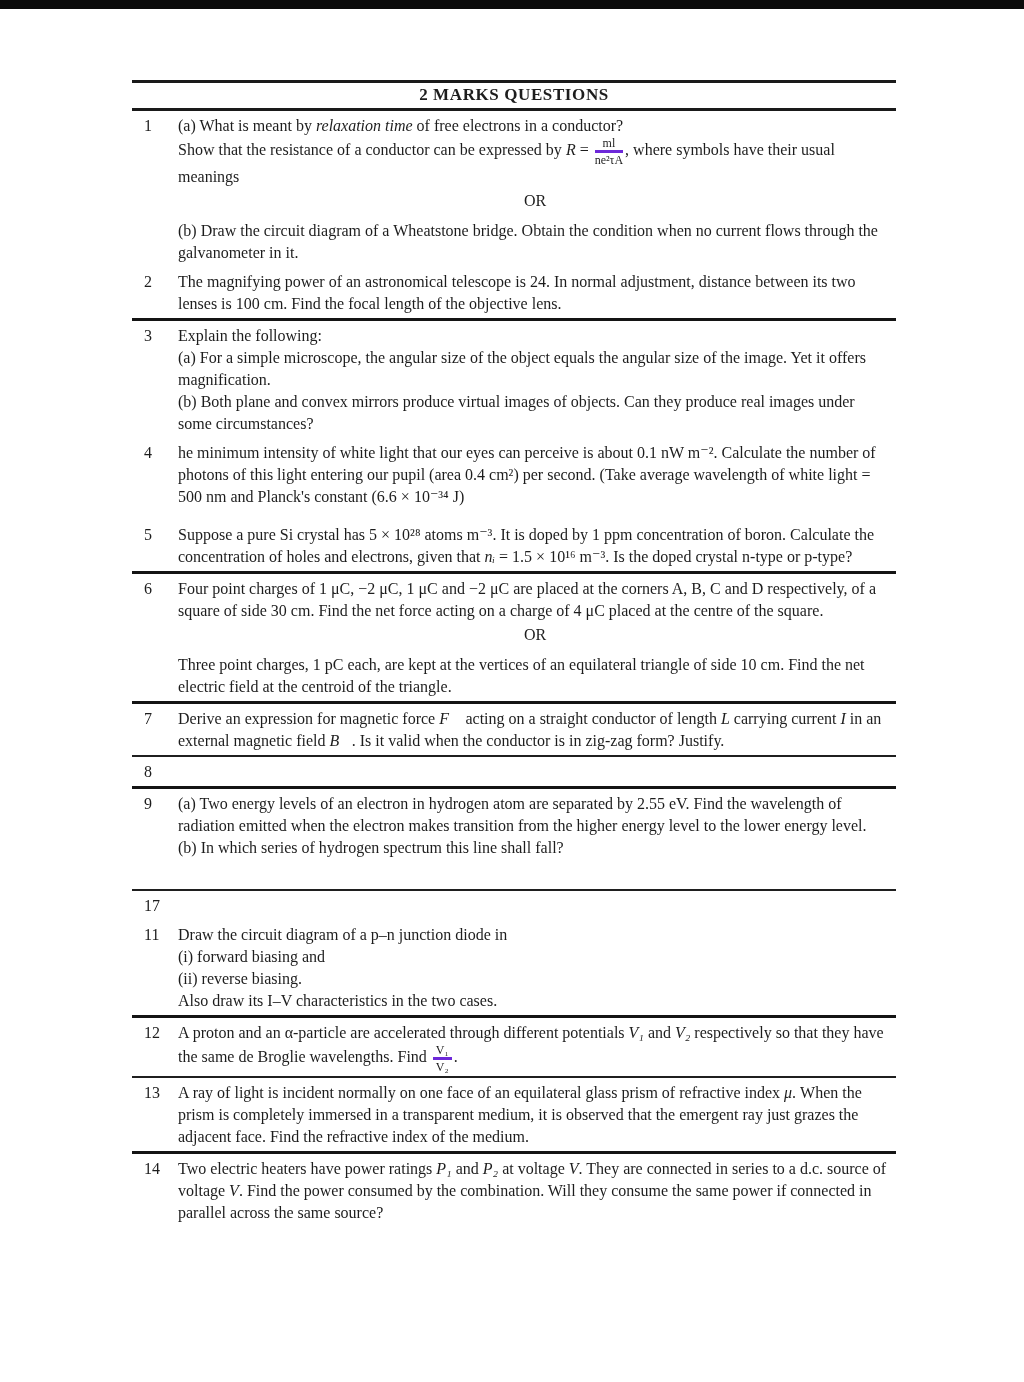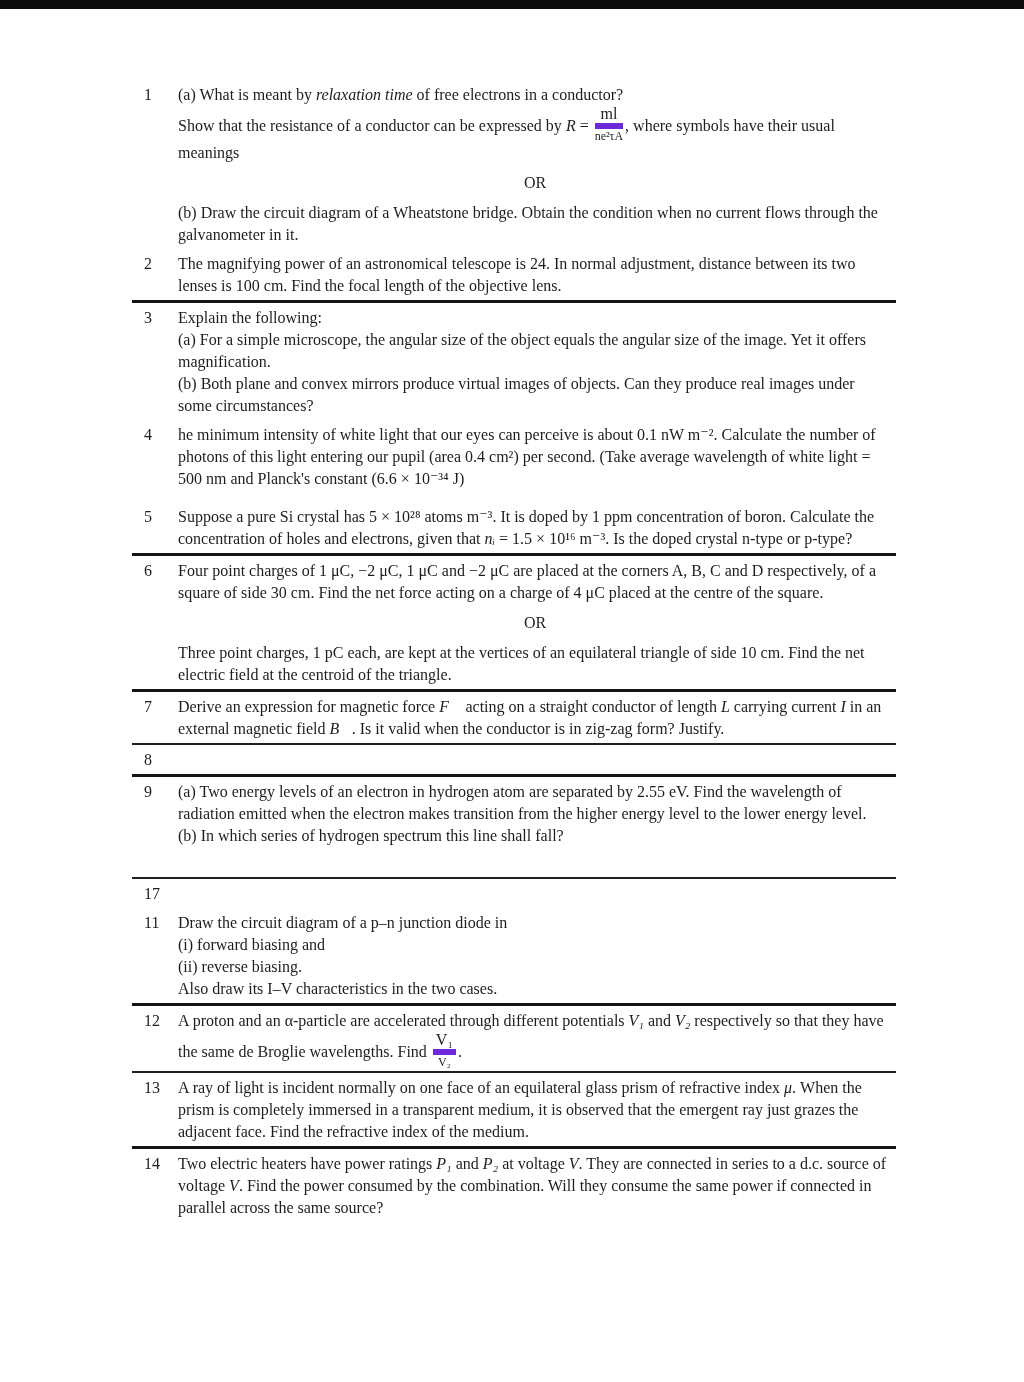--- a/index.html
+++ b/index.html
@@ -52,48 +52,49 @@
   }
   .q-body {
     flex: 1;
     font-size: 16px;
     line-height: 22px;
     padding-right: 4px;
   }
   .q-block { margin: 0; }
   .q-block.center {
     text-align: center;
-    margin: 8px 0 8px 0;
+    margin: 2px 0 8px 0;
   }
   .it { font-style: italic; }
   .frac {
     display: inline-block;
     vertical-align: -9px;
     text-align: center;
     line-height: 1;
     margin: 0 2px;
   }
   .frac-num {
     display: block;
-    font-size: 16px;
+    font-size: 12px;
     padding: 0 3px 1px 3px;
-    border-bottom: 6px solid #6d28d9;
+    border-bottom: 3px solid #6d28d9;
   }
   .frac-den {
     display: block;
     font-size: 12px;
     padding-top: 1px;
   }
 </style>
 </head>
 <body>
 
 <div class="top-bar"></div>
 
 <div class="doc">
+  <div class="head">2 MARKS QUESTIONS</div>
   <div id="questions-table">
       <div class="q-row">
         <div class="q-num">1</div>
         <div class="q-body">
           <p class="q-block"><span>(a) What is meant by </span><span class="it">relaxation time</span><span> of free electrons in a conductor?</span></p>
           <p class="q-block"><span>Show that the resistance of a conductor can be expressed by </span><span class="it">R</span><span> = </span><span class="frac"><span class="frac-num">ml</span><span class="frac-den">ne²τA</span></span><span>, where symbols have their usual meanings</span></p>
           <p class="q-block center"><span>OR</span></p>
           <p class="q-block"><span>(b) Draw the circuit diagram of a Wheatstone bridge. Obtain the condition when no current flows through the galvanometer in it.</span></p>
         </div>
       </div>

